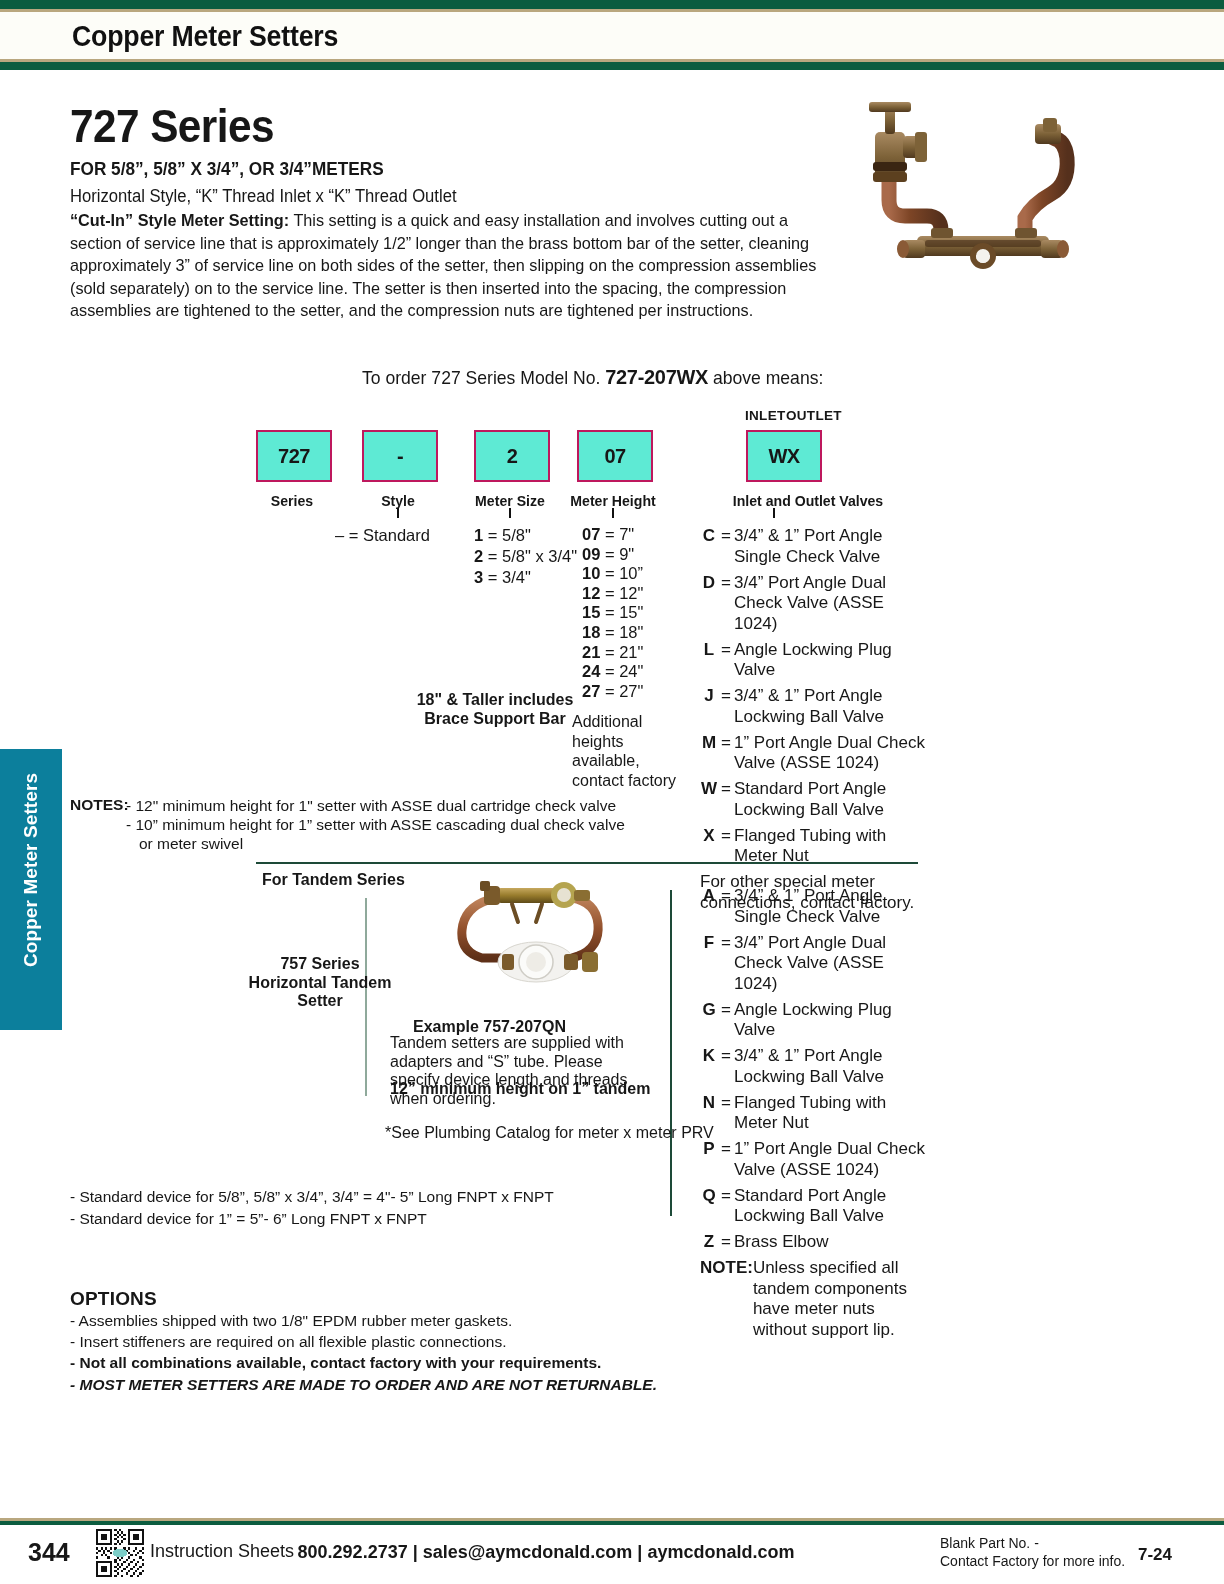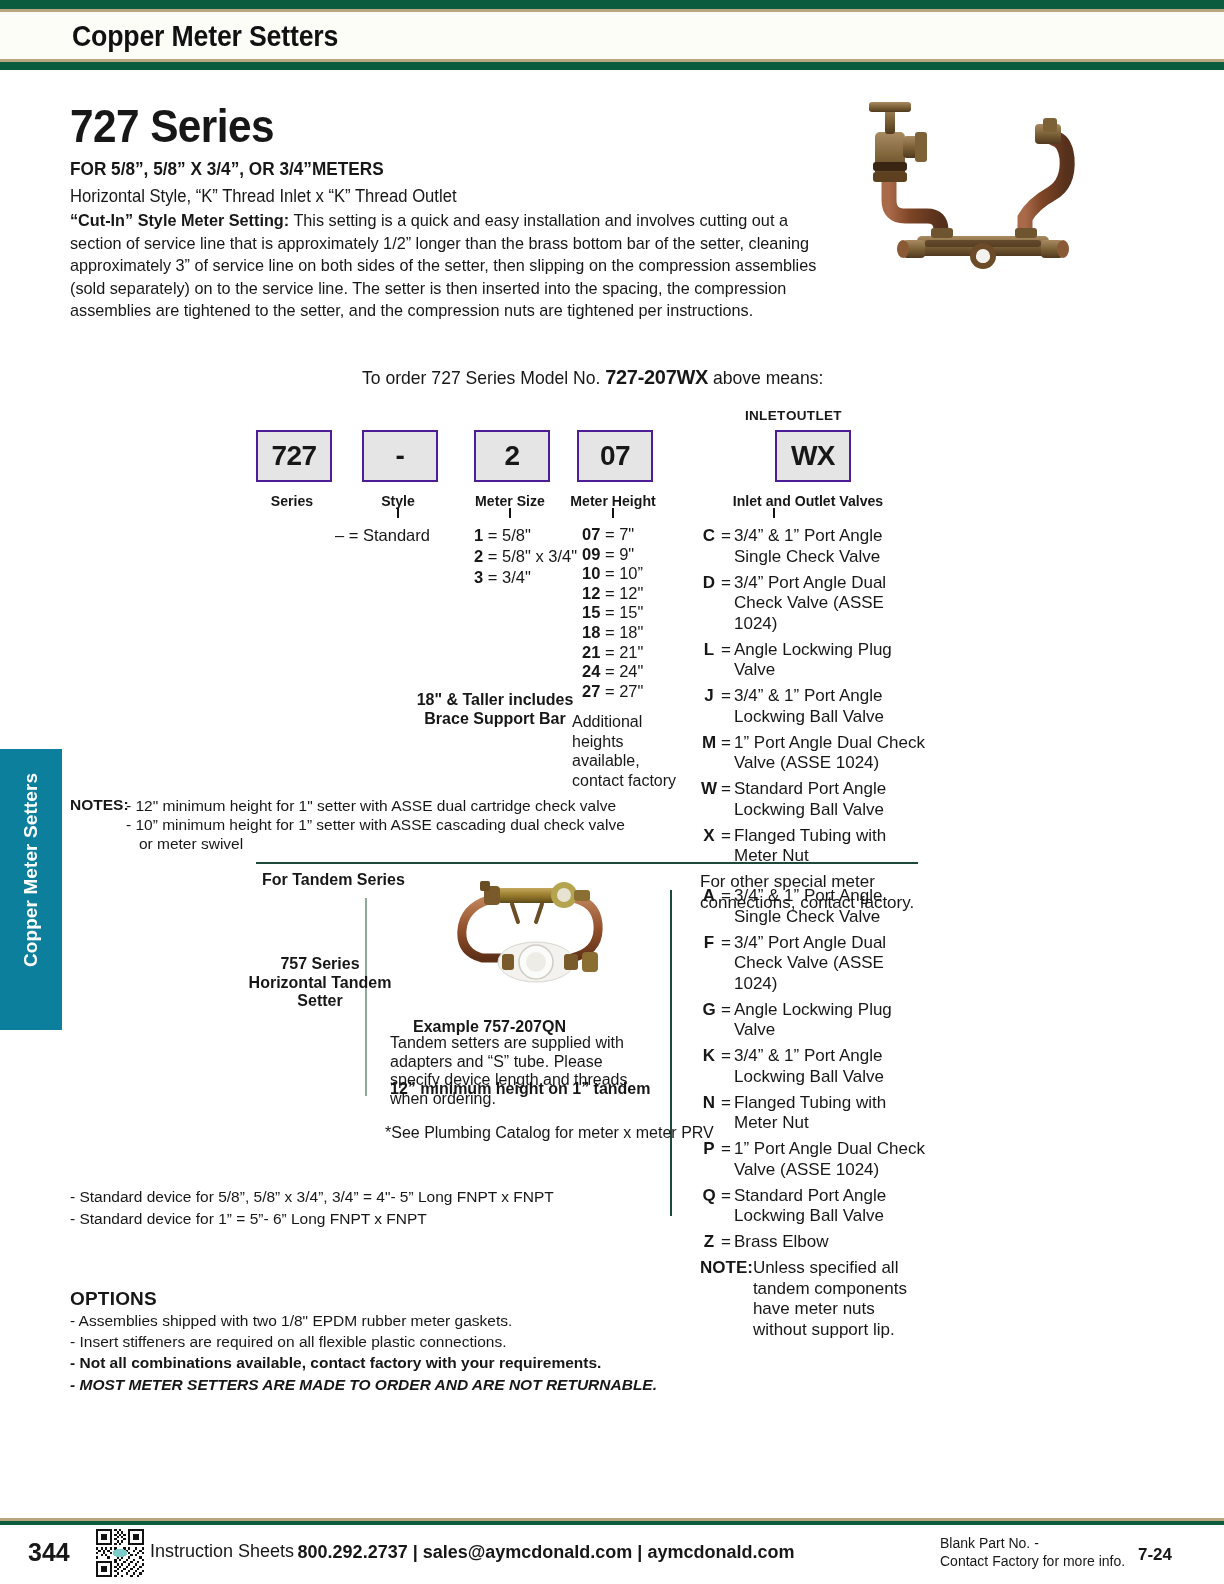--- a/index.html
+++ b/index.html
@@ -57,23 +57,23 @@
 
   
   #order-line{
     position:absolute;left:362px;top:365px;font-size:18.5px;
     transform:scaleX(0.95);transform-origin:left top;white-space:nowrap;
   }
   #order-line .modelno{font-weight:bold;font-size:21px;letter-spacing:-0.3px;}
 
   
   .codebox{
-    position:absolute;border:2px solid #4c1d95;background:#e5e5e5;
+    position:absolute;border:2px solid #be185d;background:#5eead4;
     display:flex;align-items:center;justify-content:center;
-    font-size:28px;font-weight:bold;letter-spacing:-0.5px;
+    font-size:20px;font-weight:bold;letter-spacing:-0.5px;
   }
   .colhead{
     position:absolute;font-size:15px;font-weight:bold;text-align:center;
     transform:scaleX(0.94);
   }
   .tick{position:absolute;width:2px;height:10px;background:#111;}
 
   .legend{position:absolute;font-size:16.5px;line-height:21px;}
   .legend .k{font-weight:bold;}
 
@@ -206,21 +206,21 @@
 
 <div id="order-line"><span>To order 727 Series Model No. </span><span class="modelno">727-207WX</span><span> above means:</span></div>
 
 <div style="position:absolute;left:745px;top:408px;font-size:13.5px;font-weight:bold;letter-spacing:0.3px;">INLET</div>
 <div style="position:absolute;left:786px;top:408px;font-size:13.5px;font-weight:bold;letter-spacing:0.3px;">OUTLET</div>
 
 <div class="codebox" style="left:256px;top:430px;width:72px;height:48px;">727</div>
 <div class="codebox" style="left:362px;top:430px;width:72px;height:48px;">-</div>
 <div class="codebox" style="left:474px;top:430px;width:72px;height:48px;">2</div>
 <div class="codebox" style="left:577px;top:430px;width:72px;height:48px;">07</div>
-<div class="codebox" style="left:775px;top:430px;width:72px;height:48px;">WX</div>
+<div class="codebox" style="left:746px;top:430px;width:72px;height:48px;">WX</div>
 
 <div class="colhead" style="left:242px;top:492px;width:100px;">Series</div>
 <div class="colhead" style="left:348px;top:492px;width:100px;">Style</div>
 <div class="colhead" style="left:452px;top:492px;width:116px;">Meter Size</div>
 <div class="colhead" style="left:553px;top:492px;width:120px;">Meter Height</div>
 <div class="colhead" style="left:700px;top:492px;width:216px;">Inlet and Outlet Valves</div>
 
 <div class="tick" style="left:397px;top:508px;"></div>
 <div class="tick" style="left:509px;top:508px;"></div>
 <div class="tick" style="left:612px;top:508px;"></div>

